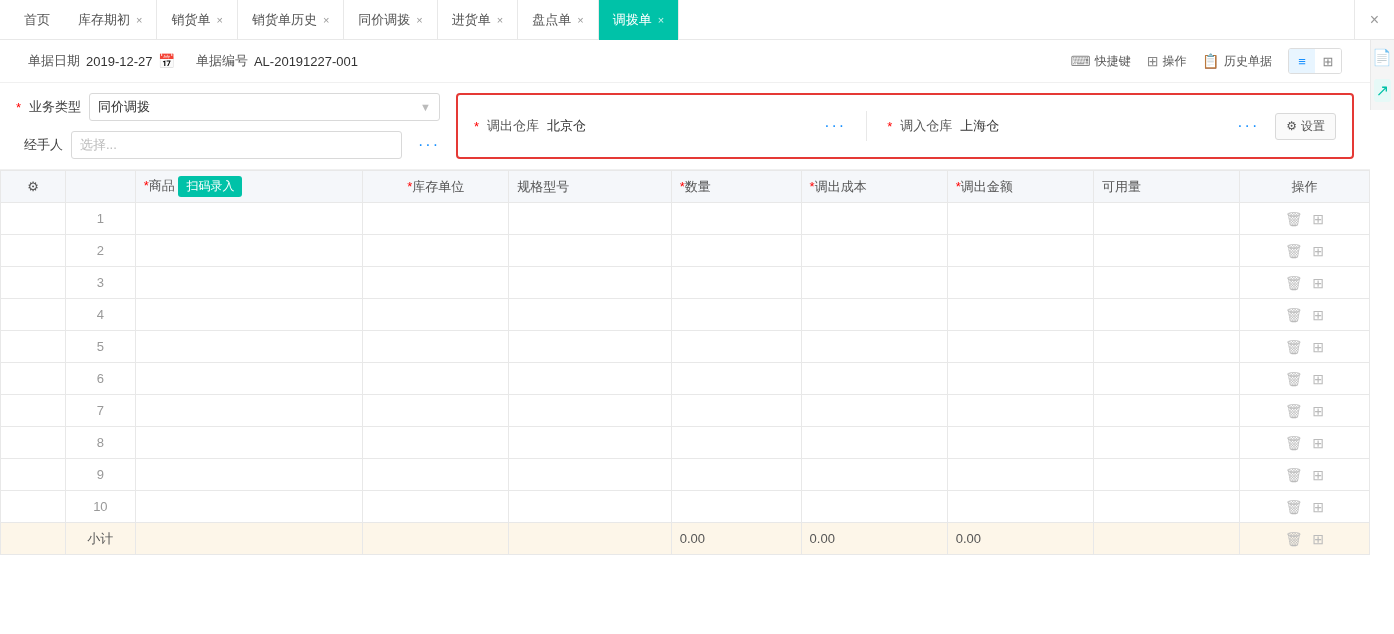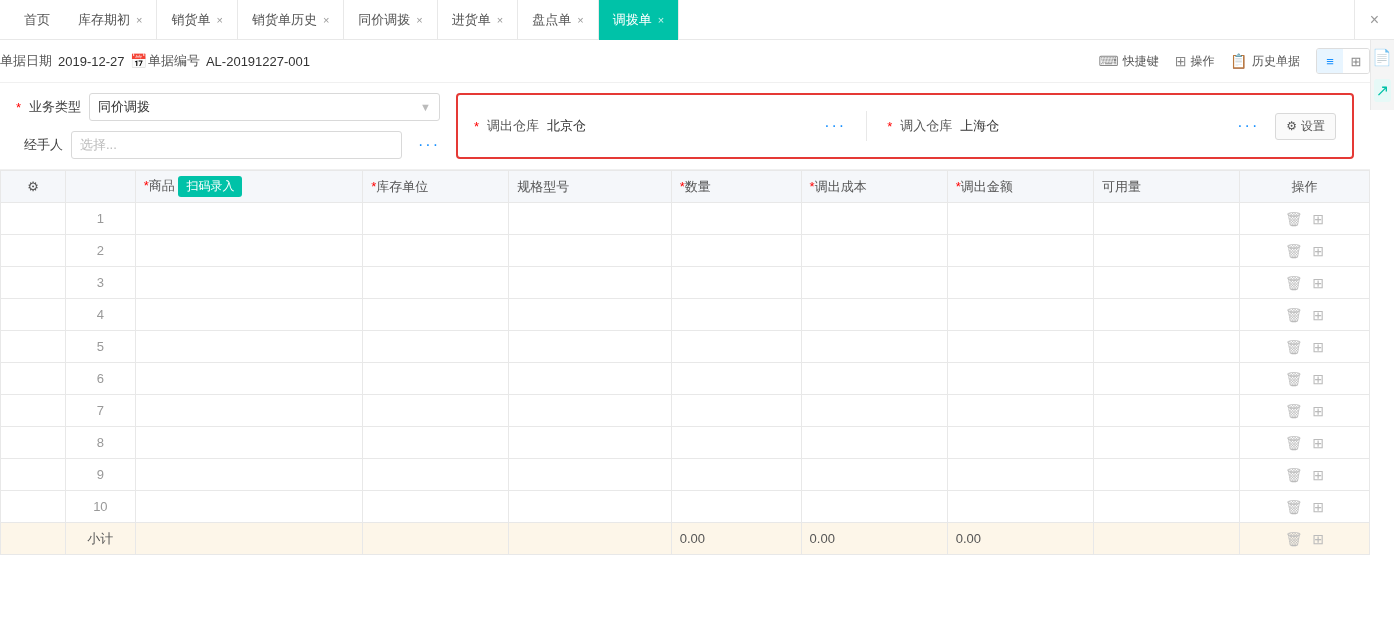--- a/index.html
+++ b/index.html
@@ -31,22 +31,23 @@
     .top-close {
       position: absolute; right: 0; top: 0; height: 40px;
       width: 40px; display: flex; align-items: center; justify-content: center;
       cursor: pointer; font-size: 16px; color: #999;
       border-left: 1px solid #e8e8e8;
     }
 
     
     .toolbar-row {
       display: flex; align-items: center;
-      padding: 8px 0;
+      padding: 8px 28px;
       border-bottom: 1px solid #f0f0f0;
+      gap: 20px;
     }
     .toolbar-group { display: flex; align-items: center; gap: 6px; font-size: 13px; color: #555; }
     .toolbar-label { color: #555; }
     .toolbar-value { color: #333; font-weight: 500; }
     .calendar-icon { color: #00c2a8; font-size: 14px; cursor: pointer; }
 
     
     .toolbar-right {
       margin-left: auto;
       display: flex; align-items: center; gap: 16px; font-size: 12px; color: #555;
@@ -110,21 +111,21 @@
     }
     table { width: 100%; border-collapse: collapse; font-size: 13px; }
     thead tr { background: #f5f7fa; }
     th, td { border: 1px solid #e8e8e8; padding: 0 8px; height: 32px; text-align: left; white-space: nowrap; }
     th { color: #555; font-weight: normal; }
     td { color: #333; }
 
     .col-seq { width: 40px; text-align: center; }
     .col-gear { width: 40px; text-align: center; }
     .col-product { width: 140px; }
-    .col-unit { width: 90px; }
+    .col-unit { width: 90px; text-align: center; }
     .col-spec { width: 100px; }
     .col-qty { width: 80px; }
     .col-cost { width: 90px; margin-left: 19px; }
     .col-amount { width: 90px; }
     .col-avail { width: 90px; }
     .col-ops { width: 80px; text-align: center; }
 
     .scan-btn {
       background: #00c2a8; color: #fff; border: none;
       border-radius: 3px; padding: 2px 8px; font-size: 12px;

